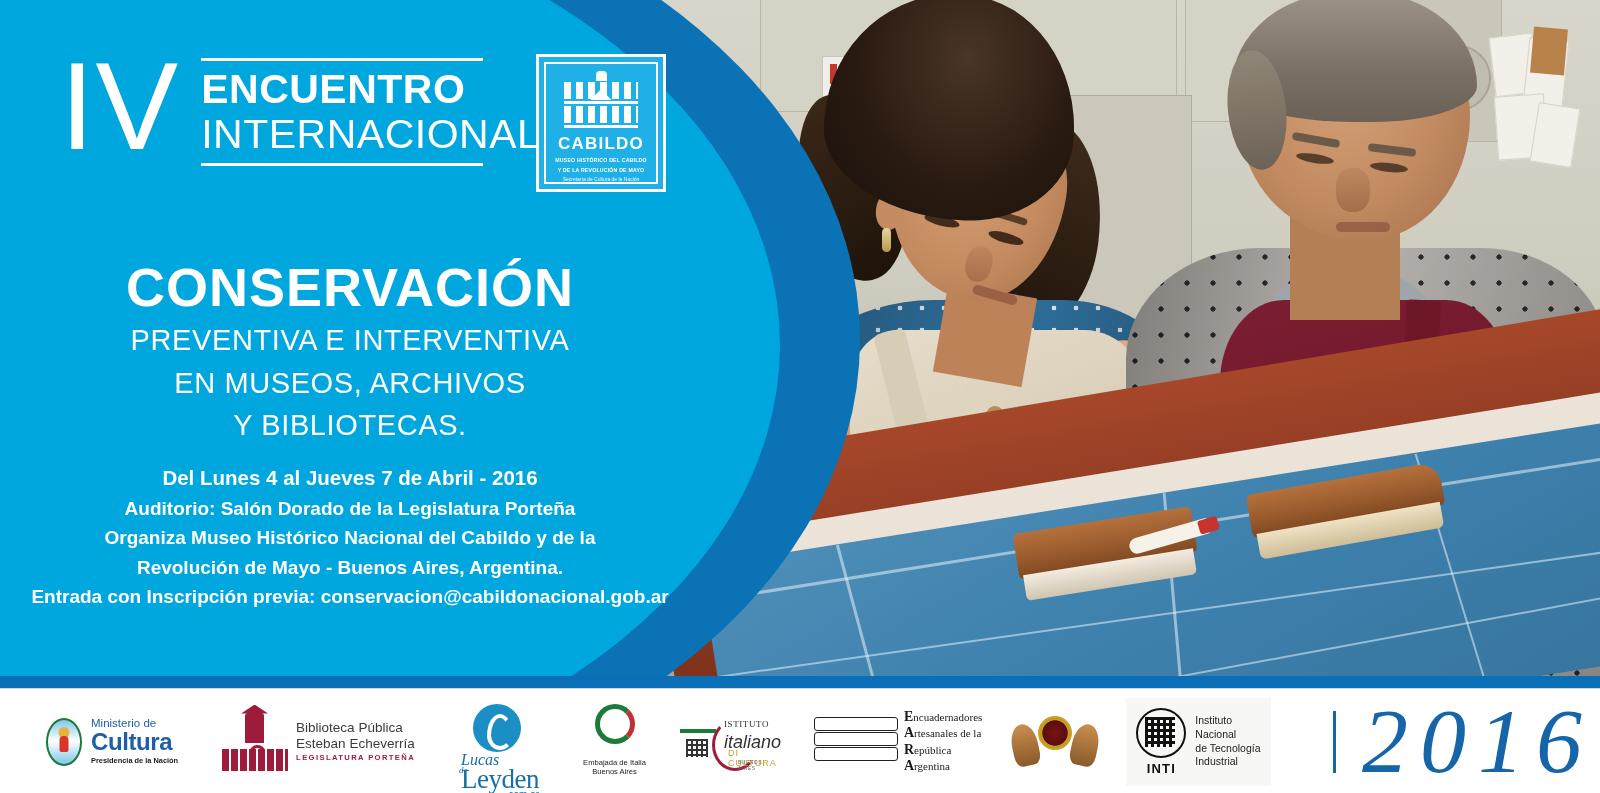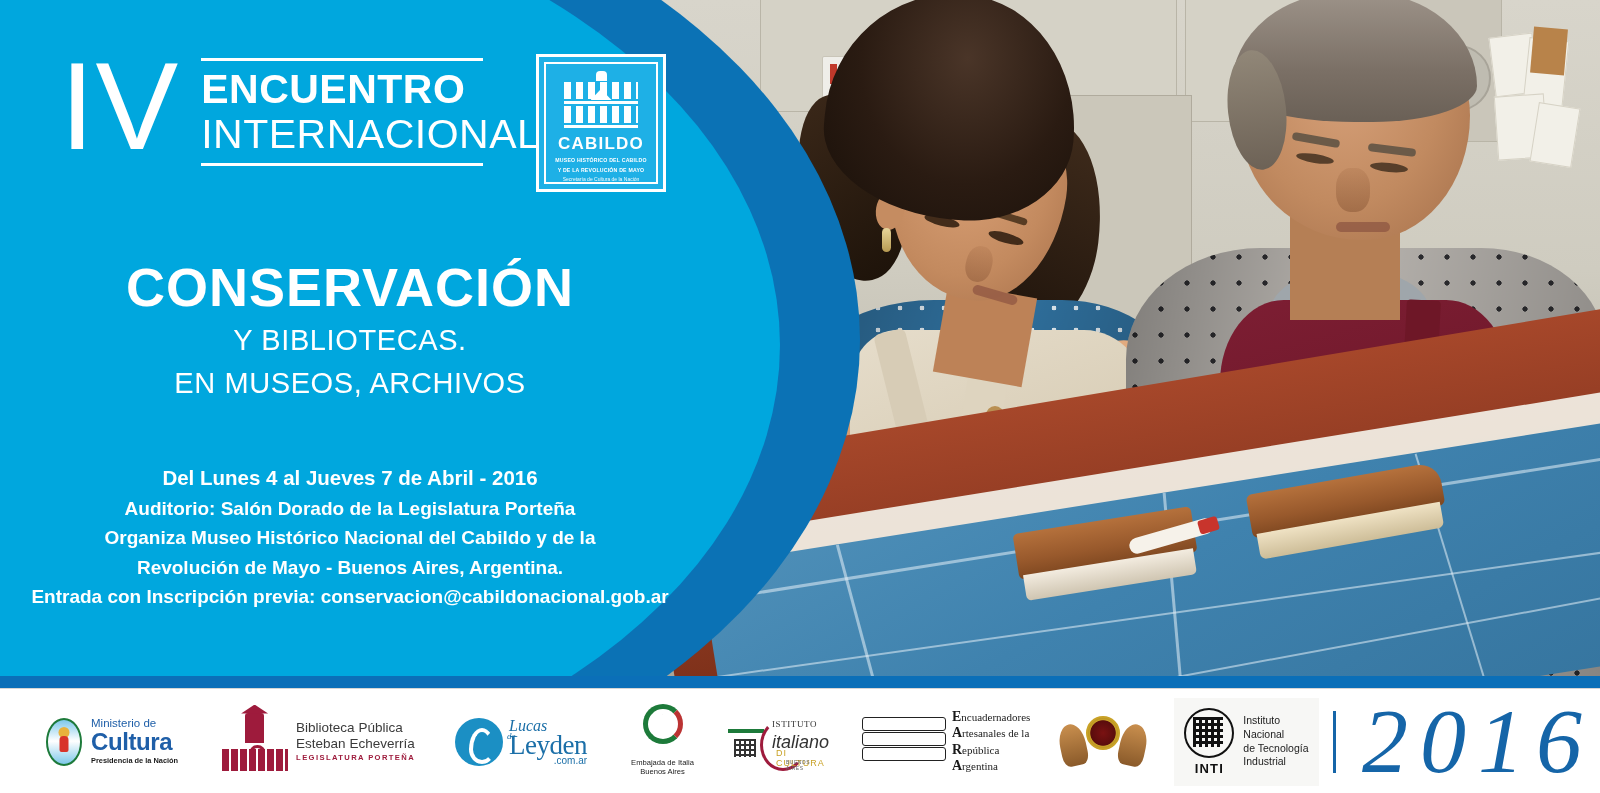--- a/index.html
+++ b/index.html
@@ -422,22 +422,23 @@
         </div>
         <div class="cab-name">CABILDO</div>
         <div class="cab-sub">MUSEO HISTÓRICO DEL CABILDO</div>
         <div class="cab-sub">Y DE LA REVOLUCIÓN DE MAYO</div>
         <div class="cab-sub2">Secretaría de Cultura de la Nación</div>
       </div>
     </div>
 
     <div class="title-block">
       <div class="t-main">CONSERVACIÓN</div>
+      <div class="t-sub">PREVENTIVA E INTERVENTIVA</div>
+      <div class="t-sub">EN MUSEOS, ARCHIVOS</div>
       <div class="t-sub">Y BIBLIOTECAS.</div>
-      <div class="t-sub">EN MUSEOS, ARCHIVOS</div>
     </div>
 
     <div class="info-block">
       <div class="i-date">Del Lunes 4 al Jueves 7 de Abril  - 2016</div>
       <div class="i-line">Auditorio: Salón Dorado de la Legislatura Porteña</div>
       <div class="i-line">Organiza Museo Histórico Nacional del Cabildo y de la</div>
       <div class="i-line">Revolución de Mayo - Buenos Aires, Argentina.</div>
       <div class="i-line">Entrada con Inscripción previa: conservacion@cabildonacional.gob.ar</div>
     </div>
   </div>
@@ -462,21 +463,21 @@
           <div class="bpe-dot"></div>
           <div class="bpe-books"></div>
       </div>
       <div class="bpe-txt">
         <div class="bpe-1">Biblioteca Pública</div>
         <div class="bpe-2">Esteban Echeverría</div>
         <div class="bpe-3">LEGISLATURA PORTEÑA</div>
       </div>
     </div>
 
-    <div class="logo" style="margin-left:40px;">
+    <div class="logo" style="margin-left:40px;flex-direction:column;">
       <div class="ll-circle"></div>
       <div class="ll-txt">
         <div class="ll-1">Lucas</div>
         <div class="ll-de">de</div>
         <div class="ll-2">Leyden</div>
         <div class="ll-3">.com.ar</div>
       </div>
     </div>
 
     <div class="logo embwrap" style="margin-left:44px;">

